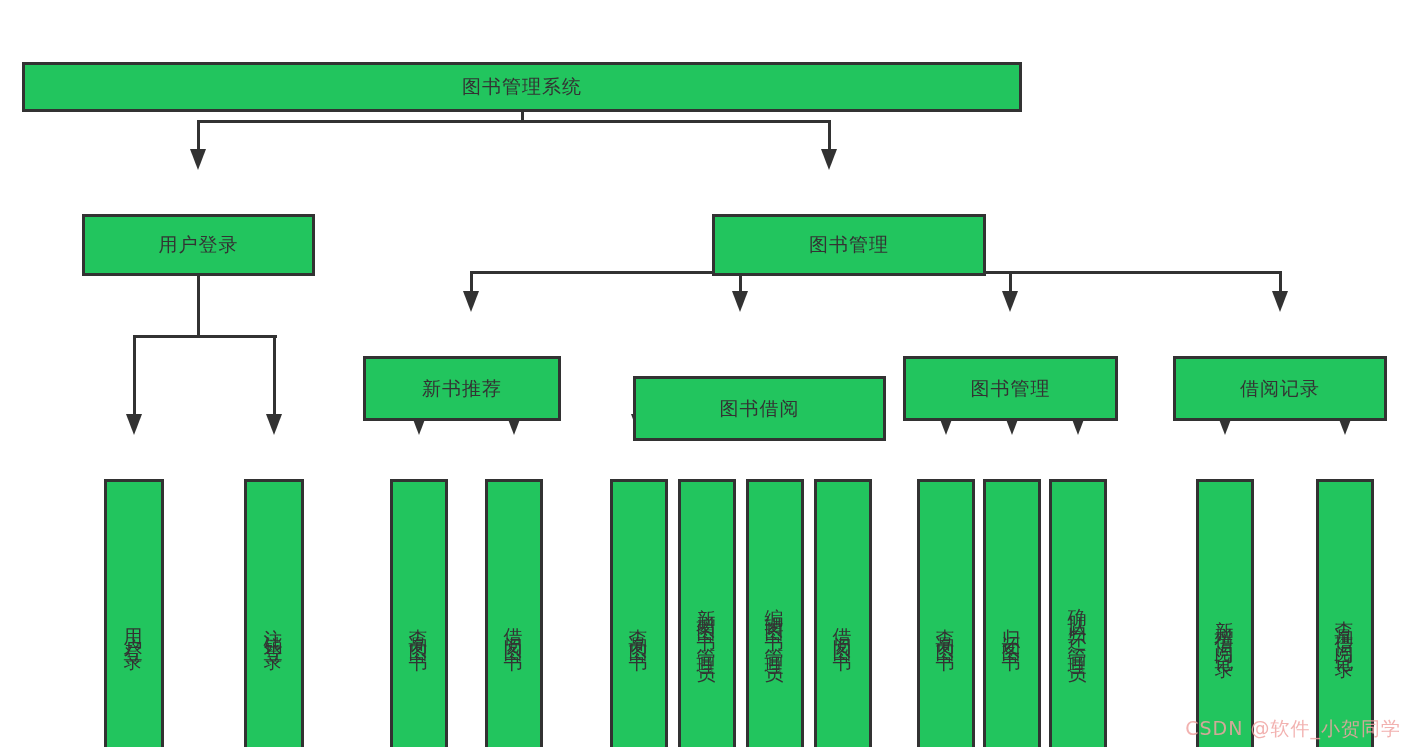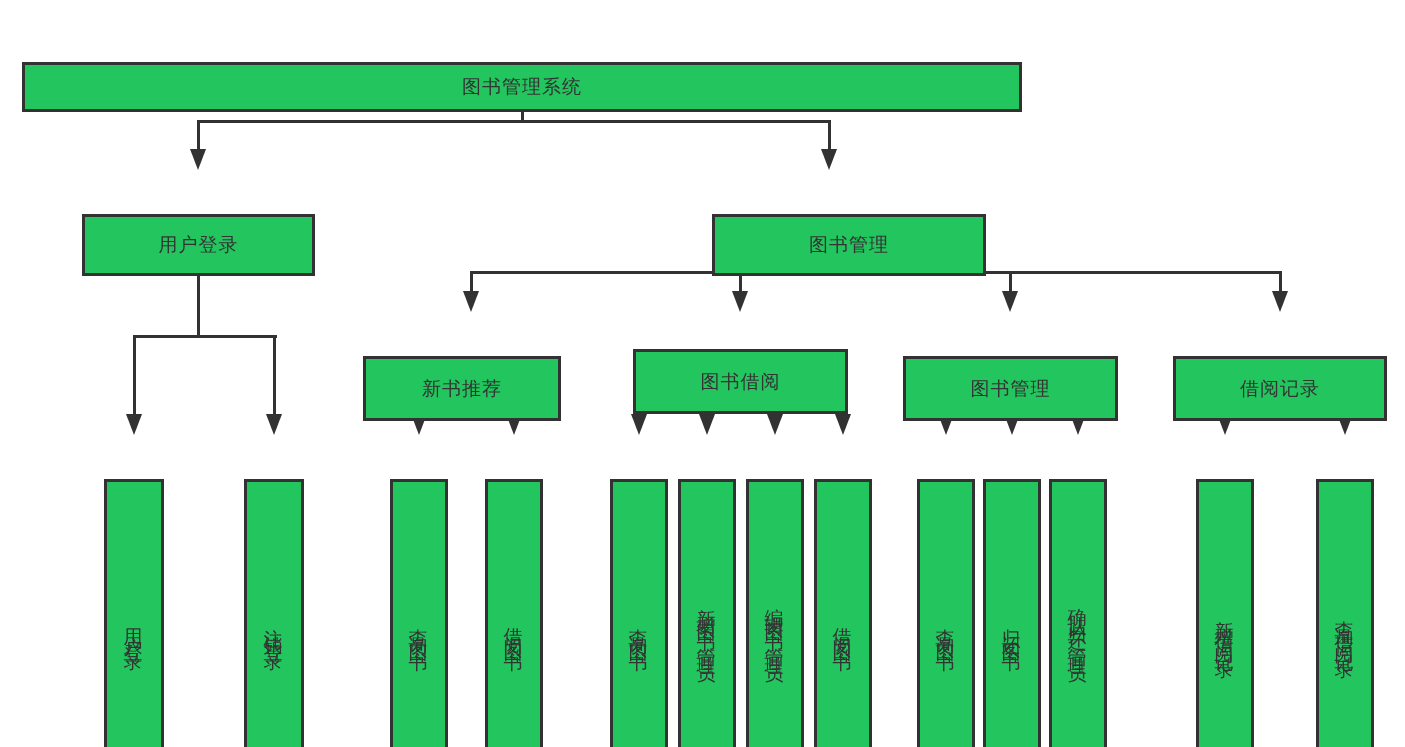--- a/index.html
+++ b/index.html
@@ -52,21 +52,21 @@
   </div>
 
   <div class="node v" style="left:244px;top:435px;width:60px;height:300px">
     <span>注销登录</span>
   </div>
 
   <div class="node h" style="left:363px;top:312px;width:198px;height:65px">
     <span>新书推荐</span>
   </div>
 
-  <div class="node h" style="left:633px;top:305px;width:215px;height:65px">
+  <div class="node h" style="left:633px;top:332px;width:253px;height:65px">
     <span>图书借阅</span>
   </div>
 
   <div class="node h" style="left:903px;top:312px;width:215px;height:65px">
     <span>图书管理</span>
   </div>
 
   <div class="node h" style="left:1173px;top:312px;width:214px;height:65px">
     <span>借阅记录</span>
   </div>
@@ -167,14 +167,15 @@
   <i class="ln" style="left:1077px;top:406px;width:3px;height:12px"></i>
   <i class="ar" style="left:1070px;top:414px"></i>
 
   <i class="ln" style="left:1279px;top:377px;width:3px;height:32px"></i>
   <i class="ln" style="left:1224px;top:406px;width:123px;height:3px"></i>
   <i class="ln" style="left:1224px;top:406px;width:3px;height:12px"></i>
   <i class="ar" style="left:1217px;top:414px"></i>
   <i class="ln" style="left:1344px;top:406px;width:3px;height:12px"></i>
   <i class="ar" style="left:1337px;top:414px"></i>
 
+  <div class="watermark" style="color: rgb(240, 165, 163);">CSDN @软件_小贺同学</div>
 
 </div>
 
 </body></html>

